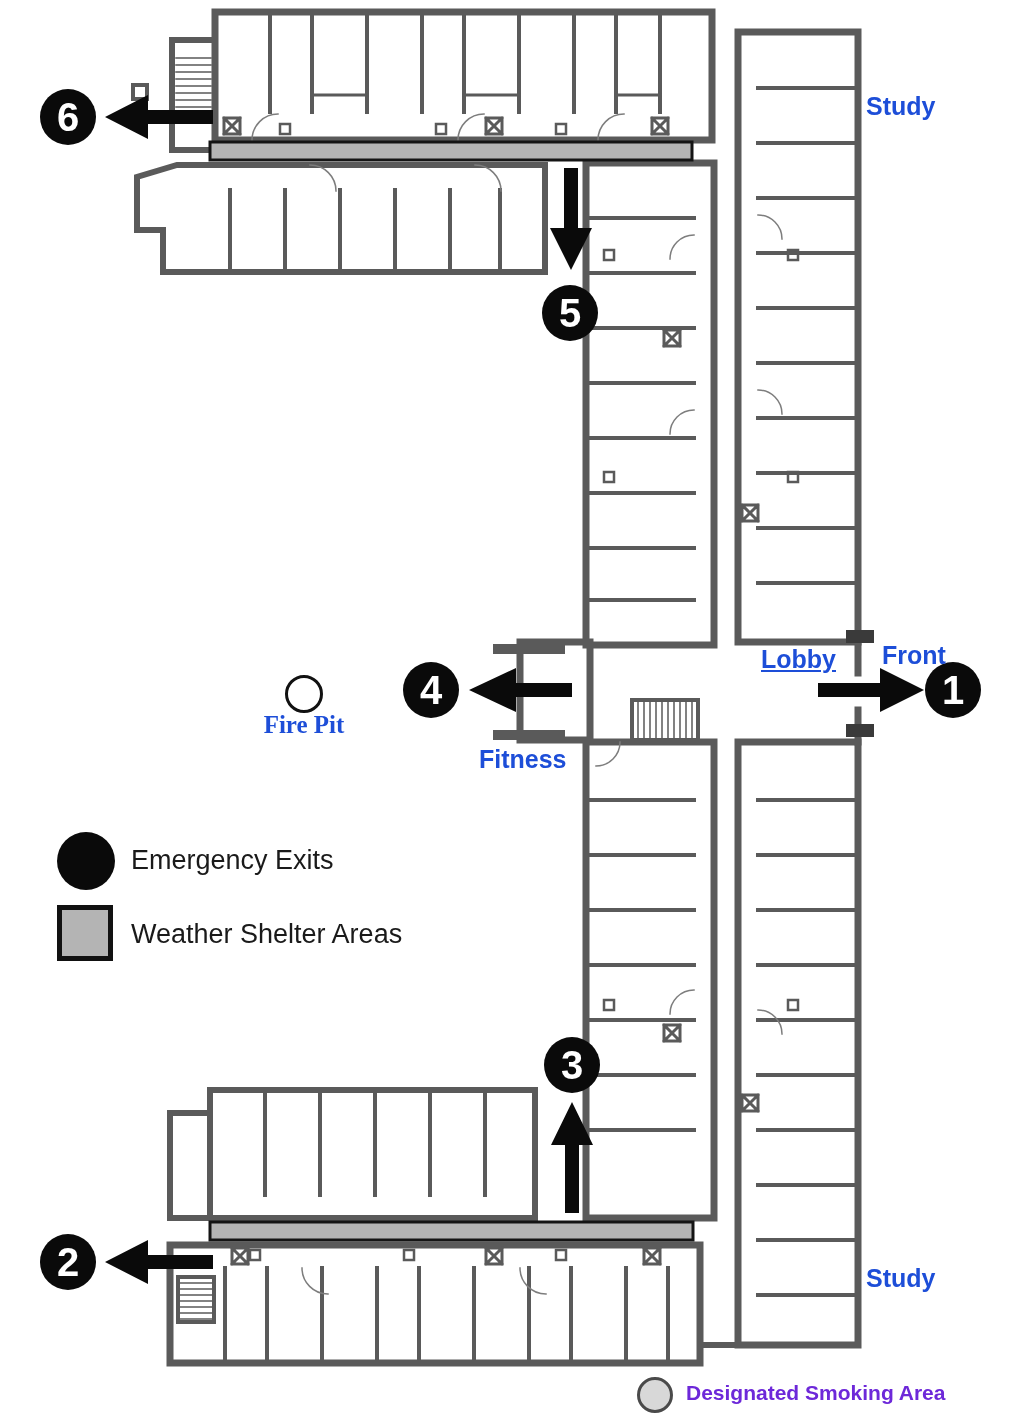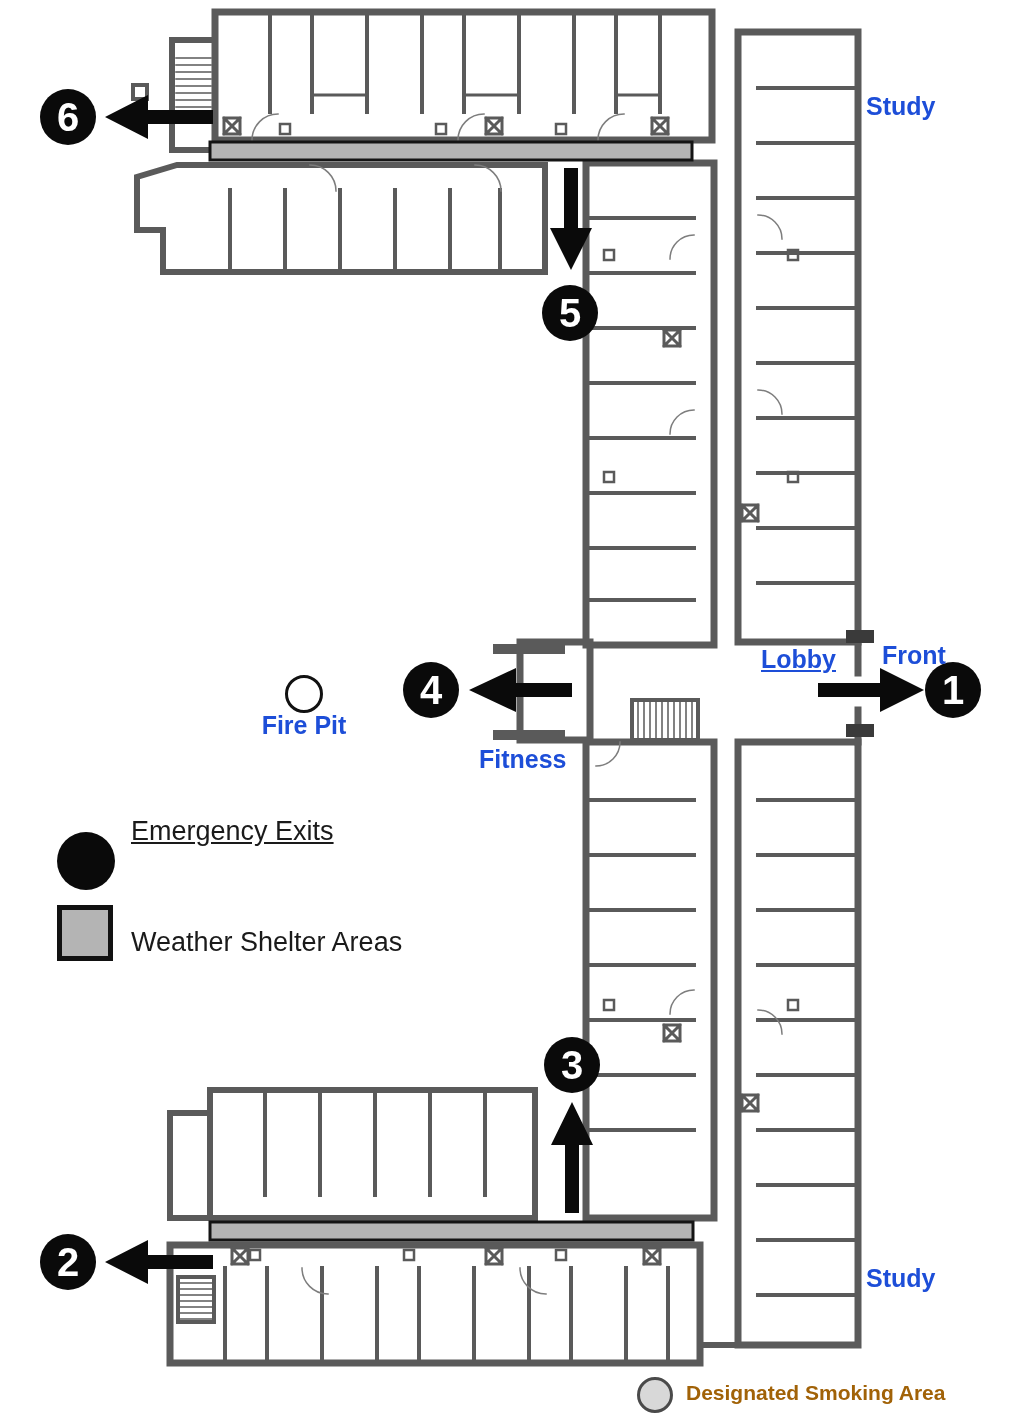--- a/index.html
+++ b/index.html
@@ -12,22 +12,22 @@
   .plan-label{position:absolute;font:700 25px "Liberation Sans",sans-serif;color:#1d4ed8;white-space:nowrap;}
   .legend-label{position:absolute;font:400 27px "Liberation Sans",sans-serif;color:#1a1a1a;white-space:nowrap;}
   .legend-circle{position:absolute;left:57px;top:832px;width:58px;height:58px;border-radius:50%;background:#0a0a0a;}
   .legend-square{position:absolute;left:57px;top:905px;width:56px;height:56px;box-sizing:border-box;
                  background:#b4b4b4;border:5px solid #111;}
   .firepit-circle{position:absolute;left:285px;top:675px;width:38px;height:38px;box-sizing:border-box;
                   border:3px solid #111;border-radius:50%;background:#fff;}
   .smoking-circle{position:absolute;left:637px;top:1377px;width:36px;height:36px;box-sizing:border-box;
                   border:3px solid #4a4a4a;border-radius:50%;background:#d8d8d8;}
   .smoking-label{position:absolute;left:686px;top:1381px;font:700 21px "Liberation Sans",sans-serif;
-                 color:#a16207;white-space:nowrap;}
-  .firepit-label{position:absolute;left:254px;top:711px;width:100px;text-align:center;}
+                 color:#6d28d9;white-space:nowrap;}
+  .firepit-label{position:absolute;left:254px;top:711px;width:100px;text-align:center;font-family:Liberation Serif, serif;}
 </style>
 </head>
 <body>
 
 <div class="canvas">
 
   <svg class="plan" viewBox="0 0 1033 1426">
     <g stroke="#5a5a5a" fill="none" stroke-linecap="square">
 
       <g>
@@ -152,20 +152,20 @@
   <div class="plan-label" style="left:866px;top:92px;">Study</div>
   <div class="plan-label" style="left:882px;top:641px;">Front</div>
   <div class="plan-label" style="left:761px;top:645px;text-decoration:underline;">Lobby</div>
   <div class="plan-label" style="left:479px;top:745px;text-align:center;">Fitness</div>
   <div class="plan-label" style="left:866px;top:1264px;">Study</div>
 
   <div class="firepit-circle"></div>
   <div class="plan-label firepit-label">Fire Pit</div>
 
   <div class="legend-circle"></div>
-  <div class="legend-label" style="left:131px;top:816px;text-decoration:underline;">Emergency Exits</div>
+  <div class="legend-label" style="left:131px;top:845px;">Emergency Exits</div>
   <div class="legend-square"></div>
-  <div class="legend-label" style="left:131px;top:919px;margin-top:8px;">Weather Shelter Areas</div>
+  <div class="legend-label" style="left:131px;top:919px;">Weather Shelter Areas</div>
 
   <div class="smoking-circle"></div>
   <div class="smoking-label">Designated Smoking Area</div>
 
 </div>
 
 </body></html>

